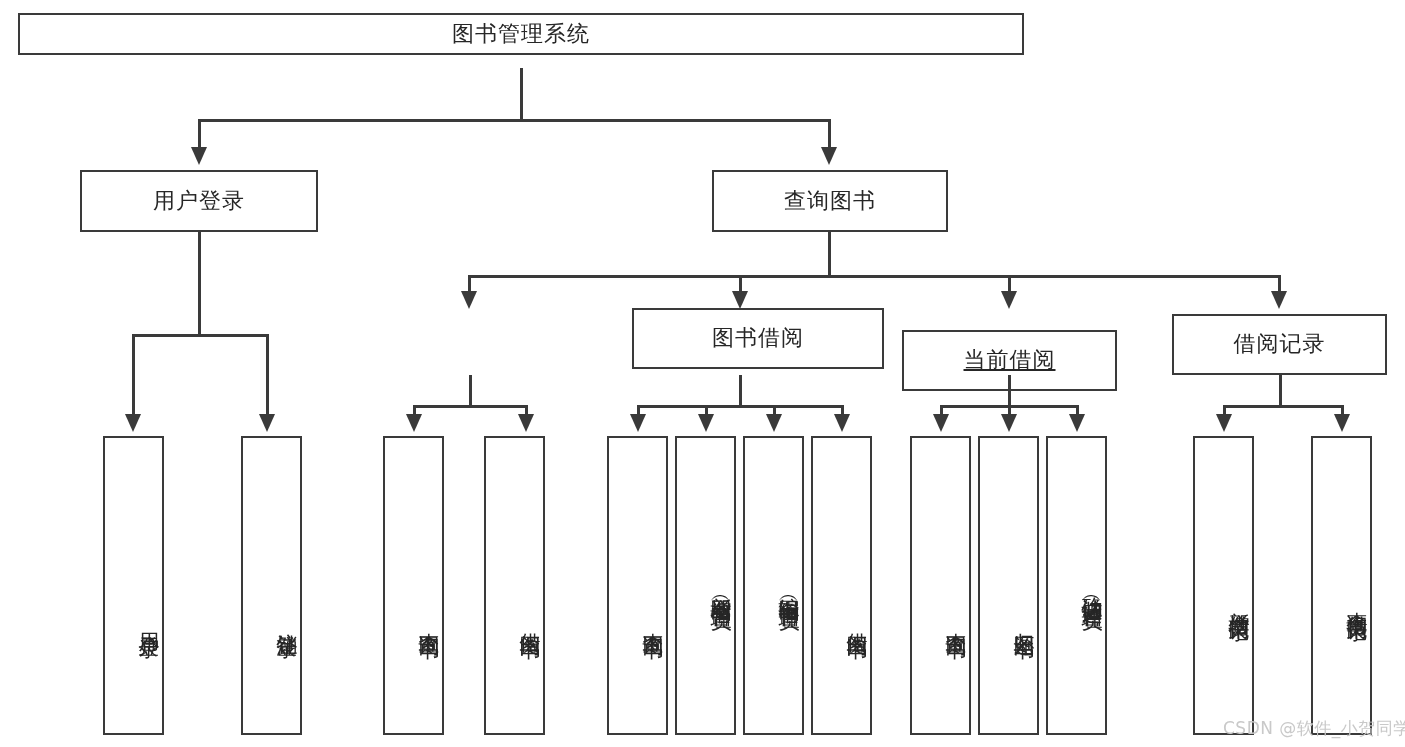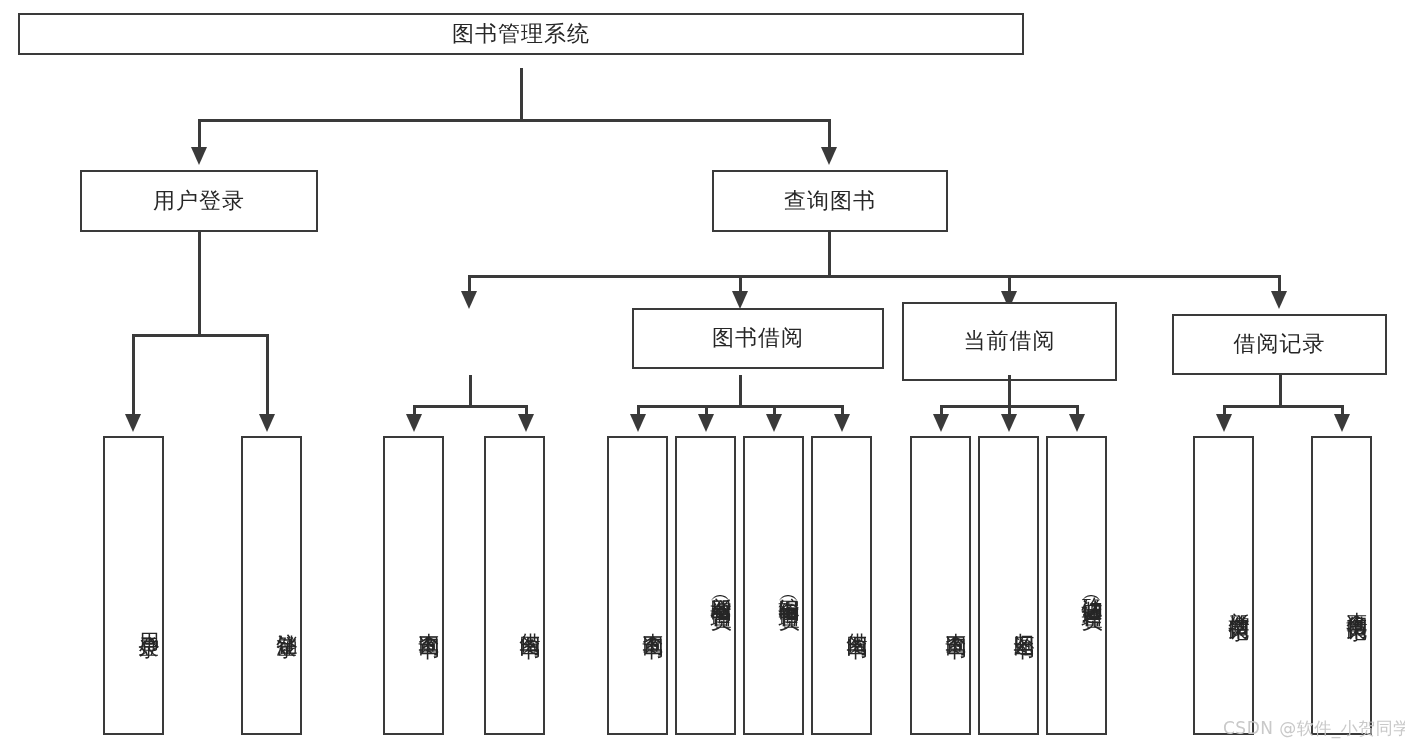--- a/index.html
+++ b/index.html
@@ -109,21 +109,21 @@
   <div class="edge v" style="left:739px; top:275px; width:2.5px; height:18px;"></div>
   <div class="arrow" style="left:732px; top:291px;"></div>
   <div class="edge v" style="left:1008px; top:275px; width:2.5px; height:18px;"></div>
   <div class="arrow" style="left:1001px; top:291px;"></div>
   <div class="edge v" style="left:1278px; top:275px; width:2.5px; height:18px;"></div>
   <div class="arrow" style="left:1271px; top:291px;"></div>
 
   <div class="node horiz" style="left:632px; top:308px; width:252px; height:61px;">
     <span>图书借阅</span>
   </div>
-  <div class="node horiz" style="left:902px; top:302px; width:215px; height:79px;">
+  <div class="node horiz" style="left:902px; top:330px; width:215px; height:61px;text-decoration:underline;">
     <span>当前借阅</span>
   </div>
   <div class="node horiz" style="left:1172px; top:314px; width:215px; height:61px;">
     <span>借阅记录</span>
   </div>
 
   <div class="edge v" style="left:469px; top:375px; width:2.5px; height:31px;"></div>
   <div class="edge h" style="left:413px; top:405px; width:114px; height:2.5px;"></div>
   <div class="edge v" style="left:413px; top:405px; width:2.5px; height:11px;"></div>
   <div class="arrow" style="left:406px; top:414px;"></div>

